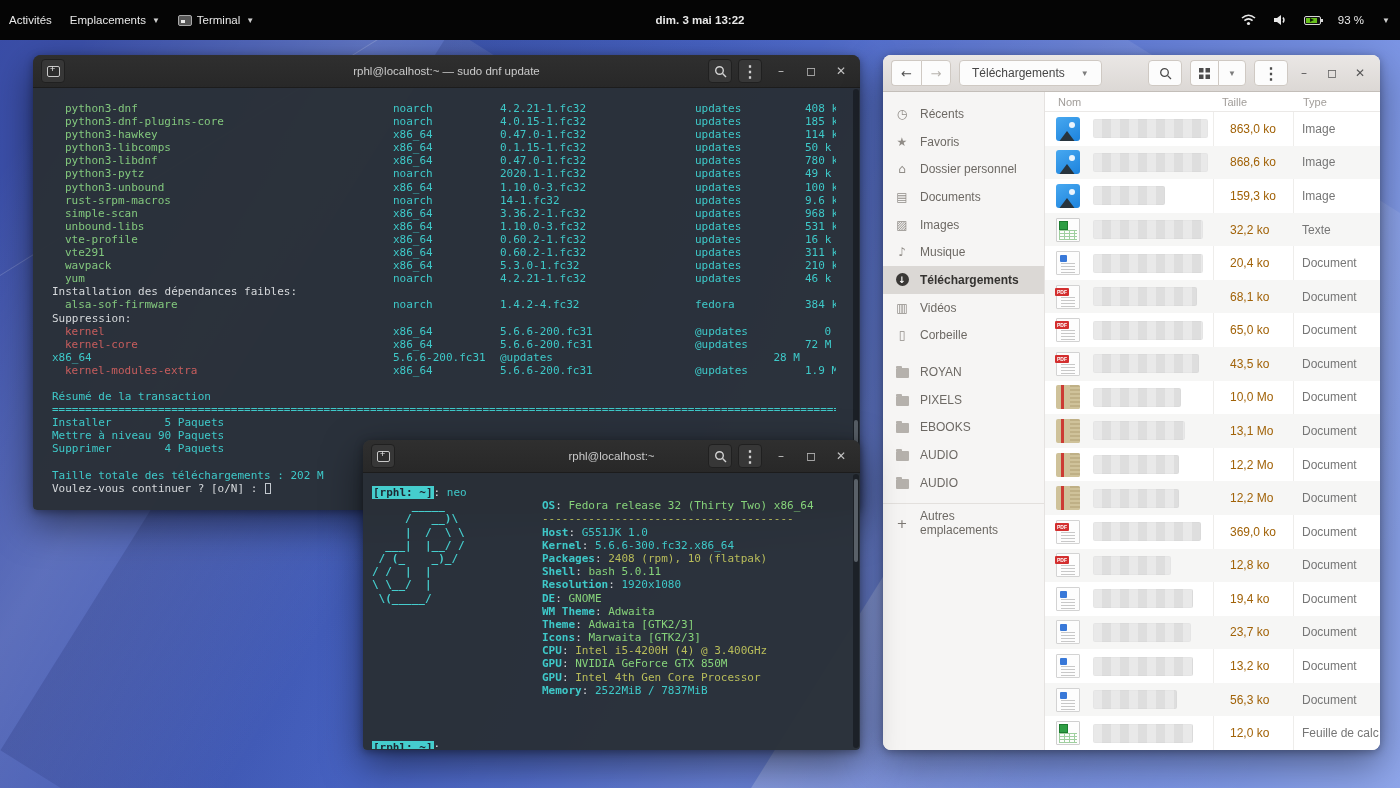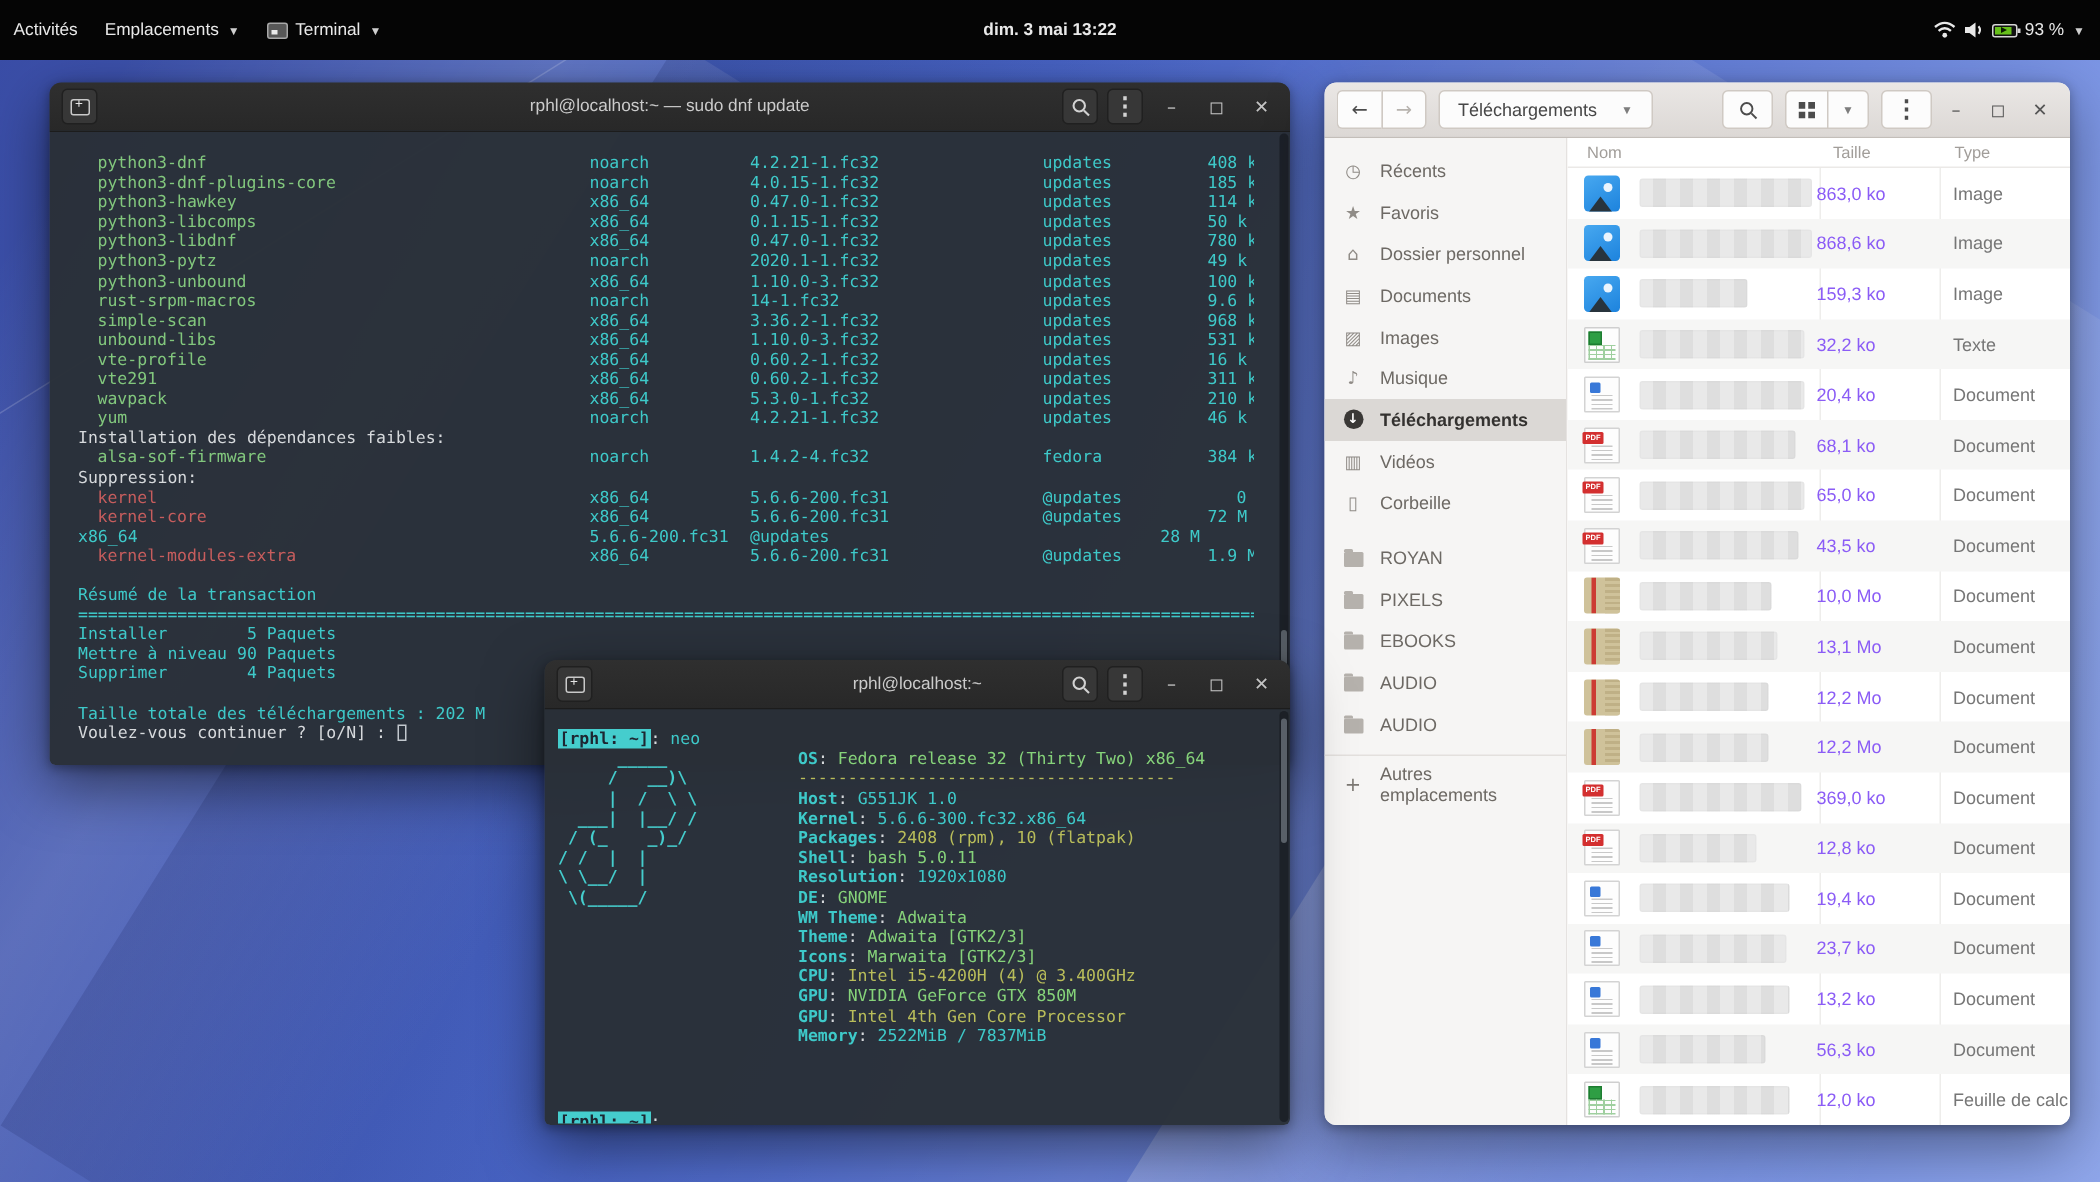--- a/index.html
+++ b/index.html
@@ -18,21 +18,21 @@
   .wp-b3 { left:900px; top:200px; width:700px; height:900px; transform:rotate(32deg);
     background:linear-gradient(90deg,rgba(255,255,255,.20) 0%,rgba(255,255,255,0) 60%); }
   .wp-line { position:absolute; width:1px; height:1400px; background:rgba(255,255,255,.25); transform:rotate(58deg); transform-origin:top left; }
 
   
   .topbar { position:absolute; left:0; top:0; width:1400px; height:40px; background:#050505;
     display:flex; align-items:center; color:#e9e9e9; font-size:11.5px; z-index:50; }
   .tb-item { padding:0 9px; height:22px; display:flex; align-items:center; gap:5px; cursor:default; }
   .tb-caret { font-size:8px; color:#cfcfcf; margin-left:1px; }
   .tb-clock { position:absolute; left:50%; transform:translateX(-50%); font-weight:bold; font-size:11.5px; }
-  .tb-right { margin-left:auto; display:flex; align-items:center; gap:5px; padding-right:10px; }
+  .tb-right { margin-left:auto; display:flex; align-items:center; gap:17px; padding-right:10px; }
   .tb-termicon { width:14px; height:11px; background:#585858; border:1px solid #a8a8a8; border-radius:2px; position:relative; }
   .tb-termicon::after { content:""; position:absolute; left:2px; bottom:2px; width:4px; height:3px; background:#eaeaea; }
   .batt { width:17px; height:9px; border:1px solid #d6d6d6; border-radius:2px; position:relative; background:#111; }
   .batt-fill { position:absolute; left:1px; top:1px; bottom:1px; width:76%; background:#67c01b; }
   .batt::after { content:""; position:absolute; right:-3px; top:2px; width:2px; height:3px; background:#d6d6d6; }
   .batt-bolt { position:absolute; left:5px; top:1.5px; width:0; height:0; border-left:4px solid #0b1c02; border-top:2.5px solid transparent; border-bottom:2.5px solid transparent; }
 
   
   .window { position:absolute; border-radius:8px 8px 4px 4px; }
   .term-window { background:rgba(41,47,55,.97); box-shadow:0 14px 38px rgba(0,0,0,.5), 0 2px 8px rgba(0,0,0,.35); }
@@ -66,21 +66,21 @@
   .term-scroll { position:absolute; right:1px; top:34px; bottom:2px; width:6px; background:rgba(18,21,26,.6); border-radius:3px; }
   .term-scroll .handle { position:absolute; left:1px; right:1px; background:#596068; border-radius:2px; }
 
   
   .prompt-line { white-space:pre; }
   .prompt-chip { background:#45cdcd; color:#1e2631; font-weight:bold; padding:0 1px; }
   .prompt-sep { color:#d6d9dc; }
   .prompt-cmd { color:#3ec9c9; }
   .nf-wrap { display:flex; margin-top:0px; }
   .nf-art { color:#45cdcd; font-weight:bold; white-space:pre; width:158px; font-size:11px; line-height:13.2px; }
-  .nf-info { margin-left:2px; }
+  .nf-info { margin-left:12px; }
   .nf-line { white-space:pre; height:13.2px; overflow:hidden; }
   .nf-label { color:#3ec9c9; font-weight:bold; }
   .nf-colon { color:#d6d9dc; }
   .nf-c { color:#3ec9c9; } .nf-g { color:#86d37a; } .nf-y { color:#b9bd5a; }
   .bottom-prompt { margin-top:44px; }
 
   
   #files-window { left:883px; top:55px; width:497px; height:695px; border-radius:8px; background:#fff;
     box-shadow:0 14px 38px rgba(0,0,0,.4), 0 2px 8px rgba(0,0,0,.3); overflow:hidden; }
   .files-header { height:37px; background:linear-gradient(#eae7e5,#dcd8d5); border-bottom:1px solid #c3beb9;
@@ -130,21 +130,21 @@
   .col-rules { position:absolute; top:0; bottom:0; left:0; right:0; pointer-events:none; }
   .col-rules .vr { position:absolute; top:0; bottom:0; width:1px; background:#eeedeb; }
   .vr1 { left:168px; } .vr2 { left:248px; }
   #file-rows { flex:1; position:relative; }
   .file-row { height:33.58px; display:flex; align-items:center; position:relative; }
   .file-row:nth-child(odd) { background:#f6f6f5; }
   .file-icon { position:absolute; left:11px; width:24px; height:24px; }
   .name-blur { position:absolute; left:48px; height:19px; border-radius:2px;
     background:repeating-linear-gradient(90deg,#e9e9e9 0 9px,#dedede 9px 18px);
     box-shadow:0 0 0 1px rgba(0,0,0,.015) inset; }
-  .cell-size { position:absolute; left:166px; font-size:12px; color:#8b5cf6; white-space:nowrap; }
+  .cell-size { position:absolute; left:185px; font-size:12px; color:#a16207; white-space:nowrap; }
   .cell-type { position:absolute; left:257px; font-size:12px; color:#767676; white-space:nowrap; overflow:hidden; max-width:78px; }
 
   
   .fi { width:24px; height:24px; position:relative; }
   .fi-image { background:linear-gradient(150deg,#47a8f0 0%,#1d83dd 100%); border-radius:3px; overflow:hidden; }
   .fi-image::before { content:""; position:absolute; right:5px; top:5px; width:6px; height:6px; border-radius:50%; background:#eaf4fd; }
   .fi-image::after { content:""; position:absolute; left:2px; bottom:-2px; width:0; height:0;
     border-left:9px solid transparent; border-right:9px solid transparent; border-bottom:12px solid #28343d; }
   .fi-page { background:#fdfdfd; border:1px solid #d3d3d3; border-radius:1px; }
   .fi-lines::after { content:""; position:absolute; left:4px; right:4px; top:11px; height:10px;

